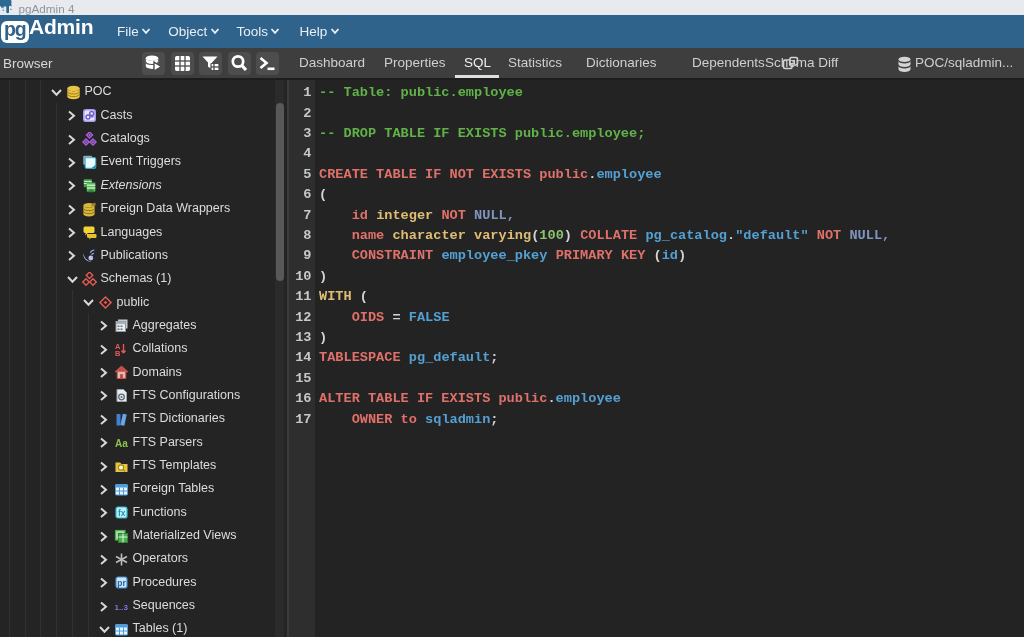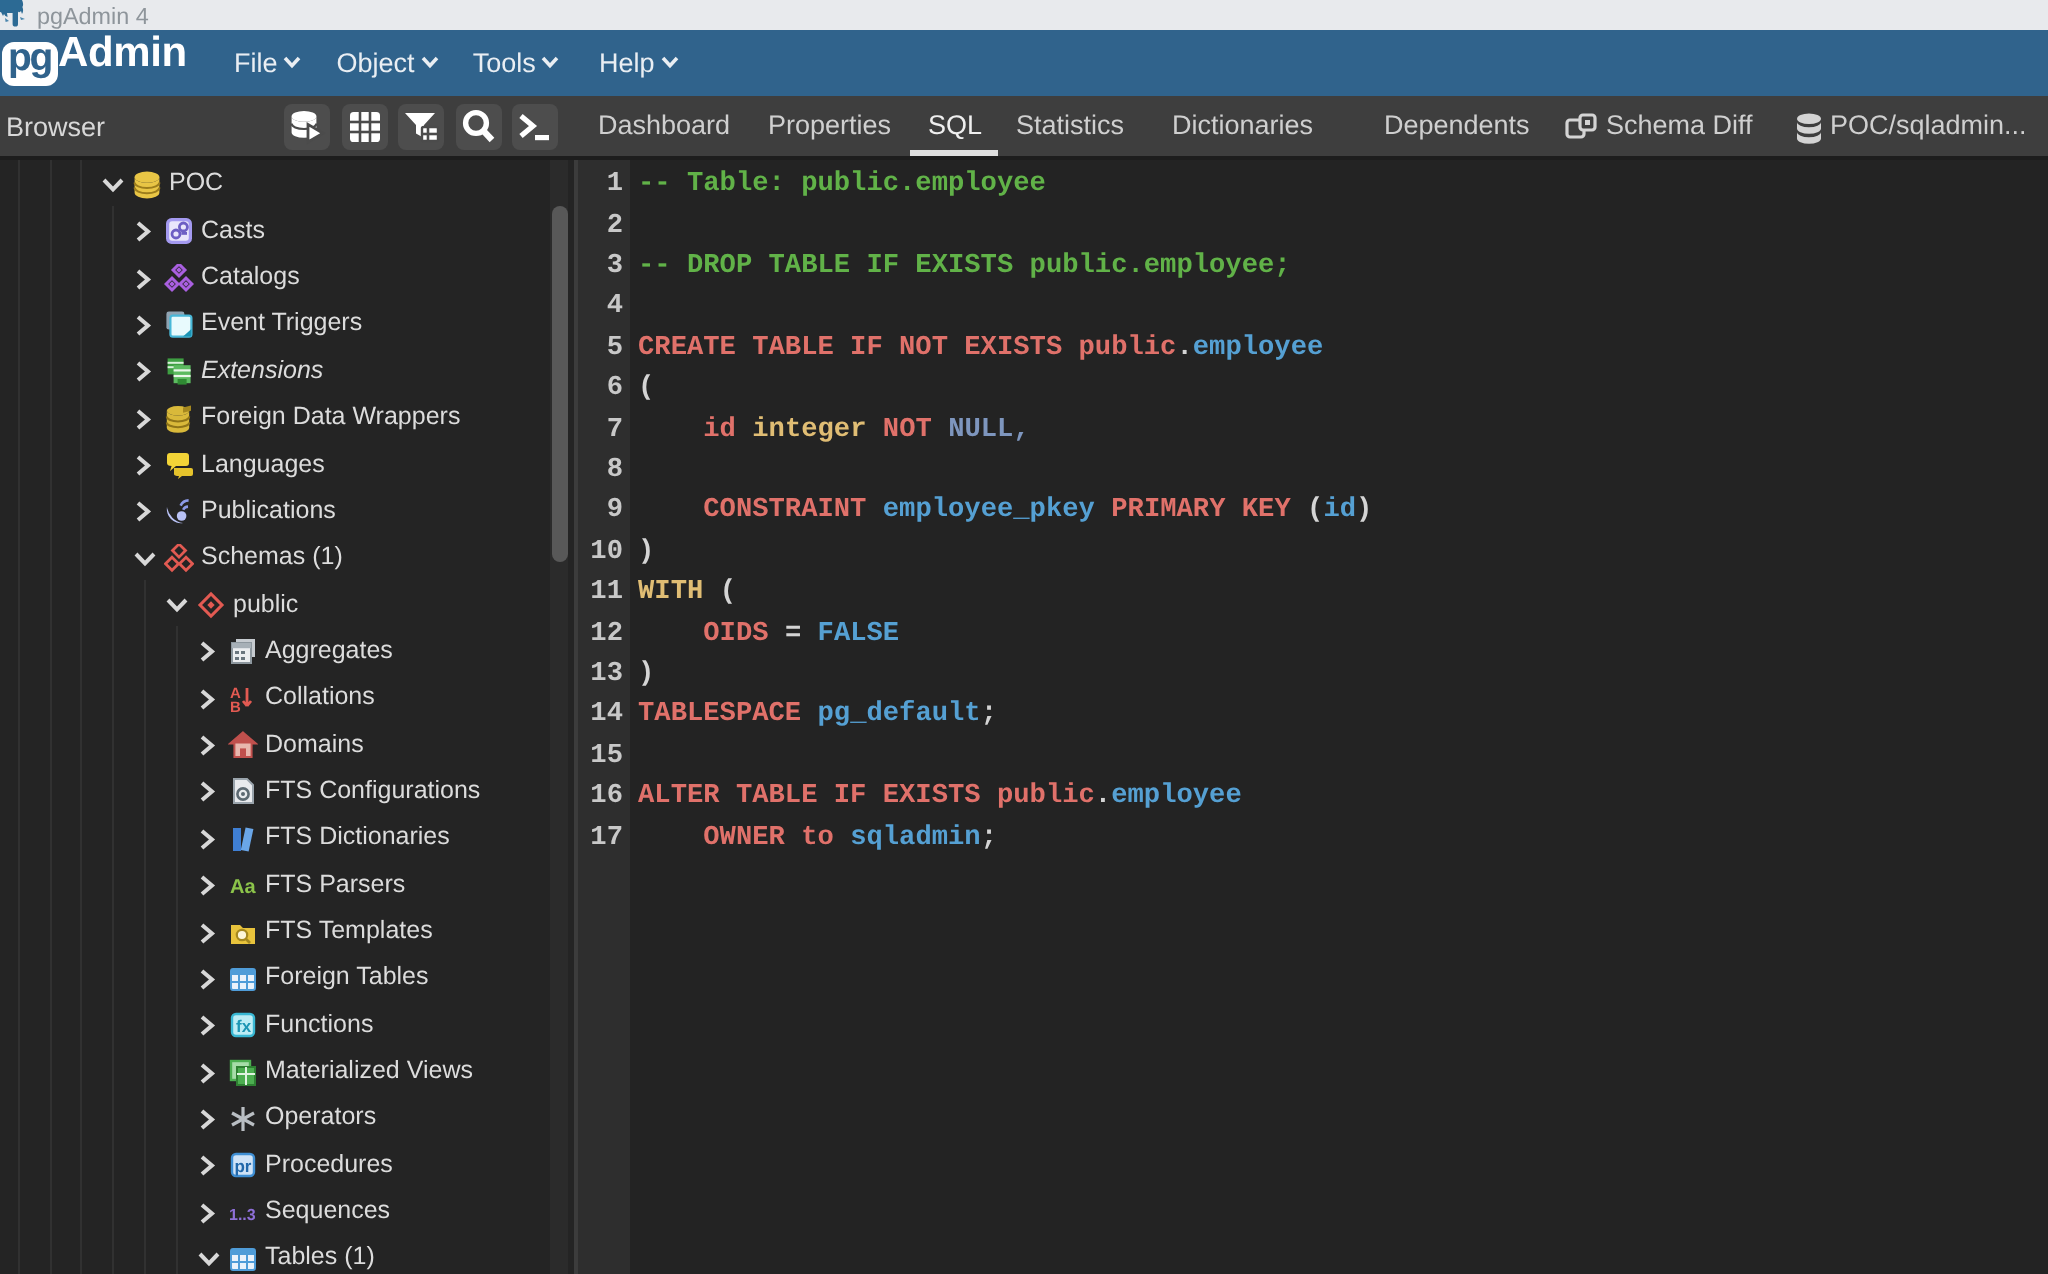--- a/index.html
+++ b/index.html
@@ -135,21 +135,21 @@
     <div class="tab" style="left:464px;color:#efefef;">SQL</div>
     <div id="sqlunderline"></div>
     <div class="tab" style="left:508px;">Statistics</div>
     <div class="tab" style="left:586px;">Dictionaries</div>
     <div class="tab" style="left:692px;text-align:right;">Dependents</div>
     <svg class="abs" style="left:782px;top:8px;" width="17" height="17" viewBox="0 0 17 17">
       <rect x="1.5" y="4" width="8.5" height="8.5" rx="1.5" stroke="#d4d4d4" stroke-width="1.6" fill="none"></rect>
       <rect x="8" y="1.5" width="7.5" height="7.5" rx="1.5" stroke="#d4d4d4" stroke-width="1.6" fill="#3d3d3d"></rect>
       <rect x="10.5" y="4" width="2.5" height="2.5" fill="#d4d4d4"></rect>
     </svg>
-    <div class="tab" style="left:803px;text-align:right;">Schema Diff</div>
+    <div class="tab" style="left:765px;text-align:right;">Schema Diff</div>
     <svg class="abs" style="left:897px;top:8px;" width="15" height="17" viewBox="0 0 15 17">
       <g fill="#d4d4d4">
         <ellipse cx="7.5" cy="3.4" rx="6" ry="2.6"></ellipse>
         <path d="M1.5 5 A6 2.6 0 0 0 13.5 5 L13.5 8.3 A6 2.6 0 0 1 1.5 8.3 Z"></path>
         <path d="M1.5 10 A6 2.6 0 0 0 13.5 10 L13.5 13.3 A6 2.6 0 0 1 1.5 13.3 Z"></path>
       </g>
     </svg>
     <div class="tab" style="left:915px;">POC/sqladmin...</div>
   </div>
 
@@ -483,20 +483,21 @@
     <div class="ln" style="top:329.59999999999997px;">17</div>
   </div>
   <div class="abs" id="code">
     <div class="cl" style="top:3.2px;"><span class="c">-- Table: public.employee</span></div>
     <div class="cl" style="top:23.599999999999998px;"></div>
     <div class="cl" style="top:44px;"><span class="c">-- DROP TABLE IF EXISTS public.employee;</span></div>
     <div class="cl" style="top:64.39999999999999px;"></div>
     <div class="cl" style="top:84.8px;"><span class="k">CREATE TABLE IF NOT EXISTS public</span><span class="w">.</span><span class="b">employee</span></div>
     <div class="cl" style="top:105.2px;"><span class="w">(</span></div>
     <div class="cl" style="top:125.6px;">    <span class="k">id</span> <span class="y">integer</span> <span class="k">NOT</span> <span class="a">NULL,</span></div>
+    <div class="cl" style="top:145.99999999999997px;">    <span class="k">name</span> <span class="y">character varying</span><span class="w">(</span><span class="n">100</span><span class="w">)</span> <span class="k">COLLATE</span> <span class="b">pg_catalog</span><span class="w">.</span><span class="b">"default"</span> <span class="k">NOT</span> <span class="a">NULL,</span></div>
     <div class="cl" style="top:166.39999999999998px;">    <span class="k">CONSTRAINT</span> <span class="b">employee_pkey</span> <span class="k">PRIMARY KEY</span> <span class="w">(</span><span class="b">id</span><span class="w">)</span></div>
     <div class="cl" style="top:186.79999999999998px;"><span class="w">)</span></div>
     <div class="cl" style="top:207.2px;"><span class="y">WITH</span> <span class="w">(</span></div>
     <div class="cl" style="top:227.59999999999997px;">    <span class="k">OIDS</span> <span class="w">=</span> <span class="b">FALSE</span></div>
     <div class="cl" style="top:247.99999999999997px;"><span class="w">)</span></div>
     <div class="cl" style="top:268.4px;"><span class="k">TABLESPACE</span> <span class="b">pg_default</span><span class="w">;</span></div>
     <div class="cl" style="top:288.79999999999995px;"></div>
     <div class="cl" style="top:309.2px;"><span class="k">ALTER TABLE IF EXISTS public</span><span class="w">.</span><span class="b">employee</span></div>
     <div class="cl" style="top:329.59999999999997px;">    <span class="k">OWNER to</span> <span class="b">sqladmin</span><span class="w">;</span></div>
   </div>

